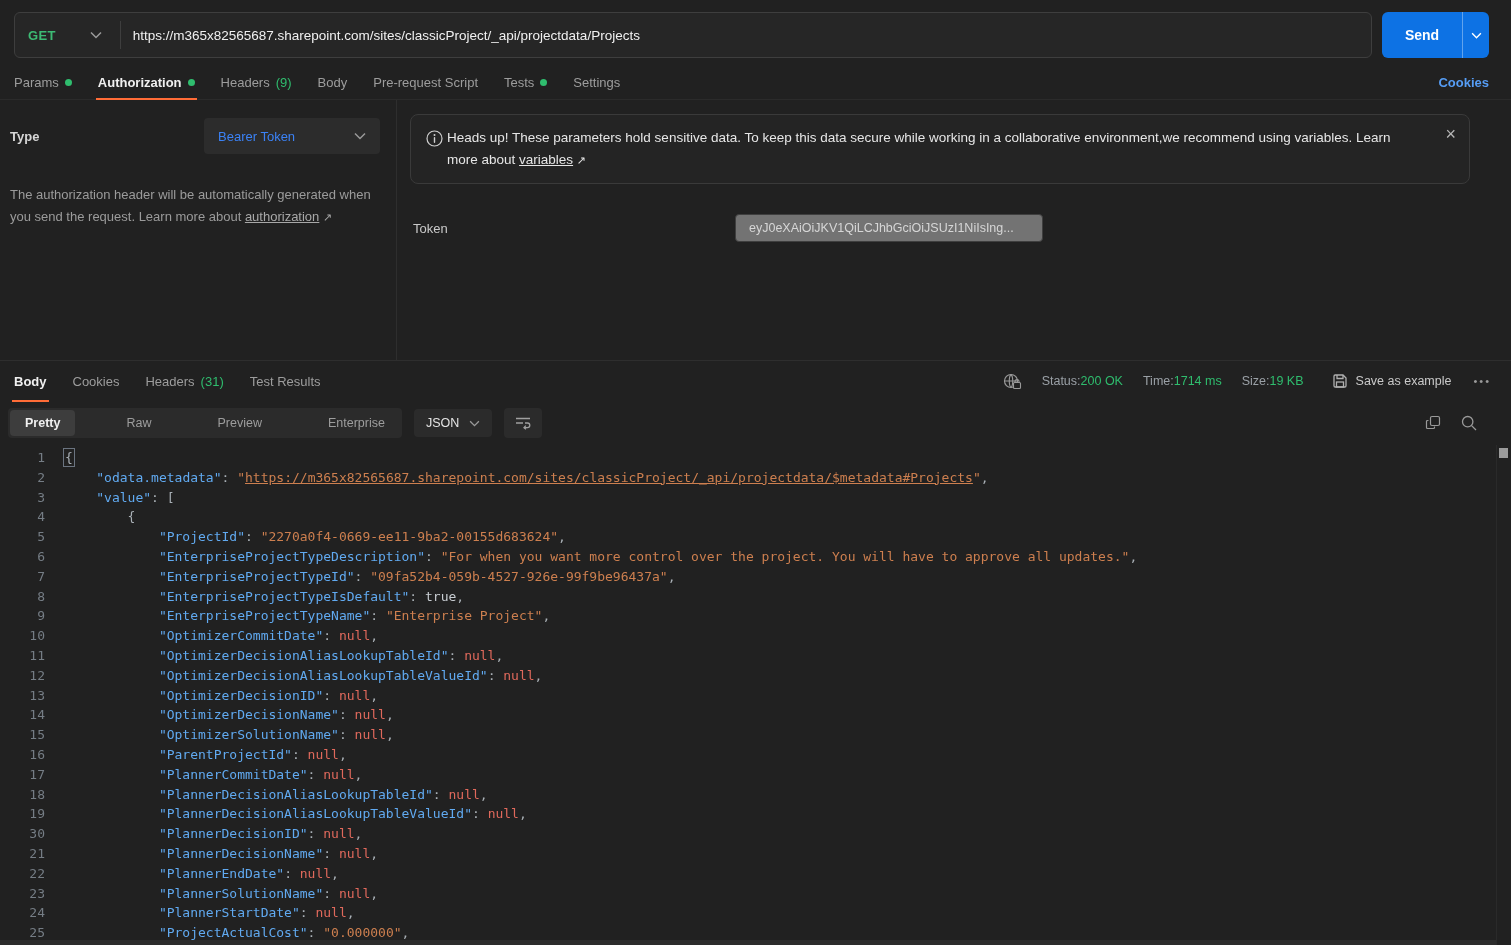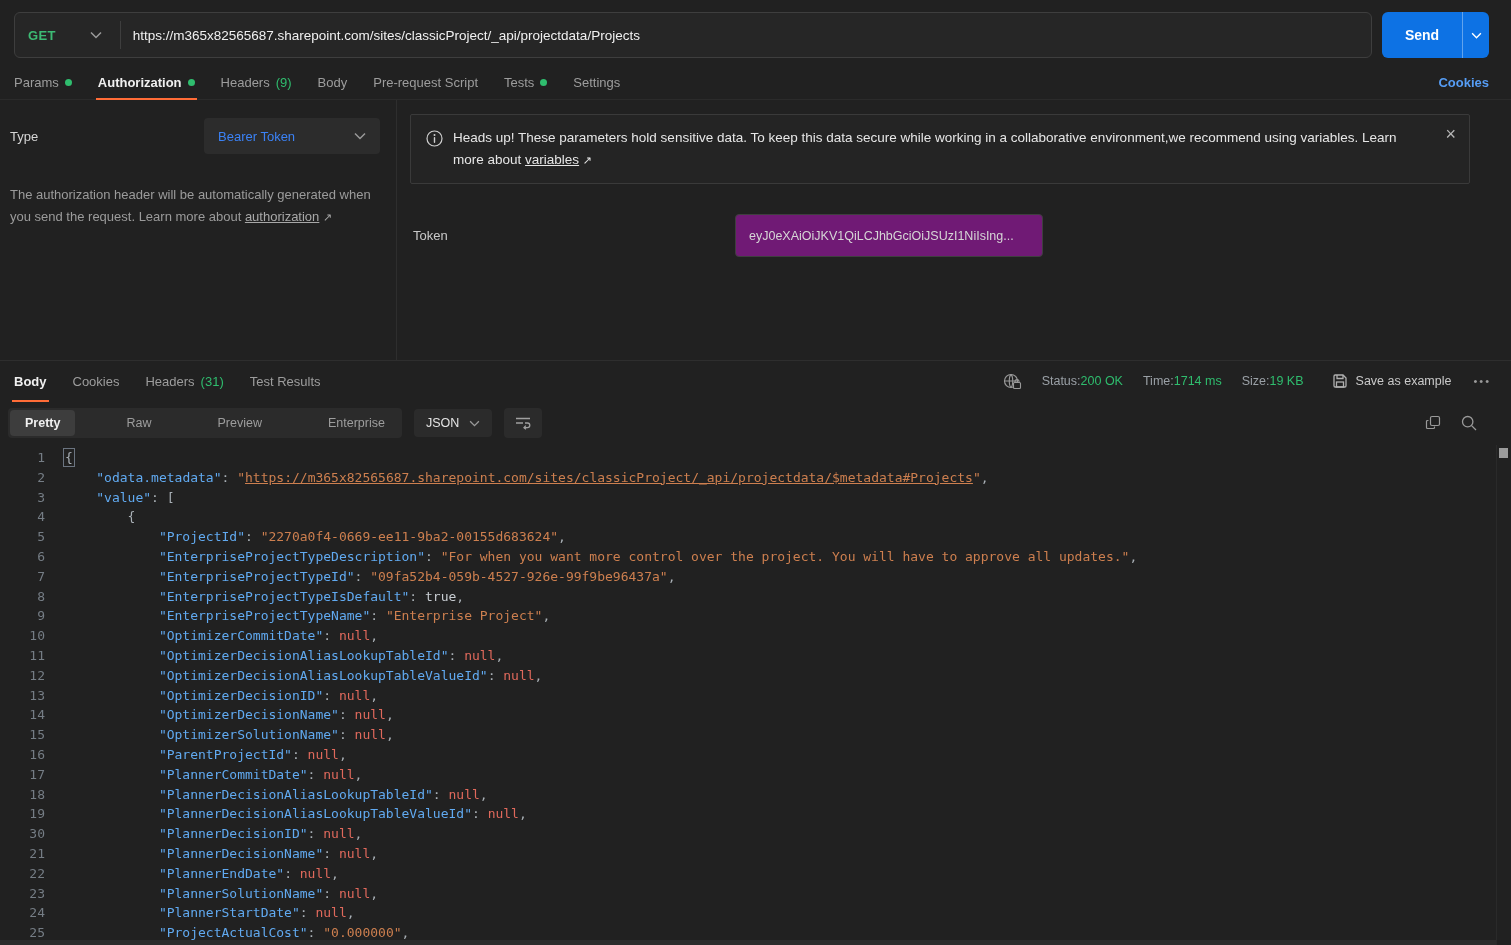--- a/index.html
+++ b/index.html
@@ -29,33 +29,33 @@
   .rtab.active{color:var(--txt);font-weight:bold;}
   .rtab.active::after{content:"";position:absolute;left:0;right:0;bottom:-1px;height:2px;background:var(--accent);}
   .tdot{width:7px;height:7px;border-radius:50%;background:var(--green);display:inline-block;}
   .tcount{color:var(--green);}
   .cookies-link{margin-left:auto;color:var(--link);font-weight:bold;cursor:pointer;}
 
   
   .auth{display:flex;height:261px;border-bottom:1px solid var(--border);}
   .auth-left{width:397px;border-right:1px solid var(--border);padding:18px 16px 0 10px;}
   .type-row{display:flex;align-items:center;justify-content:space-between;}
-  .type-label{color:#d6d6d6;font-weight:normal;}
+  .type-label{color:#d6d6d6;font-weight:bold;}
   .type-select{width:176px;height:36px;background:#2c2c2c;border-radius:4px;display:flex;align-items:center;justify-content:space-between;padding:0 14px;color:#3b82f6;cursor:pointer;}
   .auth-desc{margin-top:30px;color:#9b9b9b;line-height:22px;font-size:13px;max-width:370px;}
   .desc-link{color:#a8a8a8;text-decoration:underline;cursor:pointer;}
   .ext-arrow{font-size:11px;color:#a8a8a8;}
   .auth-right{flex:1;padding:14px 41px 0 13px;min-width:0;}
-  .banner{position:relative;border:1px solid #3a3a3a;background:#242424;border-radius:2px;padding:12px 44px 12px 15px;display:flex;gap:10px;}
+  .banner{position:relative;border:1px solid #3a3a3a;background:#242424;border-radius:8px;padding:12px 44px 12px 15px;display:flex;gap:4px;}
   .banner-text{color:#e6e6e6;font-size:13.5px;line-height:22px;}
   .banner-link{color:#e6e6e6;text-decoration:underline;cursor:pointer;}
   .banner-close{position:absolute;right:13px;top:10px;color:#b6b6b6;font-size:18px;line-height:18px;cursor:pointer;}
   .token-row{display:flex;align-items:center;margin-top:30px;padding-left:3px;}
   .token-label{width:322px;color:#c9c9c9;}
-  .token-input{width:308px;height:43px;background:#701a75;border:1px solid #3f3f3f;border-radius:4px;color:#d6d6d6;font-size:12.5px;padding:0 13px;outline:none;white-space:nowrap;overflow:hidden;font-family:"Liberation Sans",sans-serif;}
+  .token-input{width:308px;height:28px;background:#737373;border:1px solid #3f3f3f;border-radius:4px;color:#d6d6d6;font-size:12.5px;padding:0 13px;outline:none;white-space:nowrap;overflow:hidden;font-family:"Liberation Sans",sans-serif;}
 
   
   .resp-header{display:flex;align-items:center;height:40px;padding:0 20px 0 12px;}
   .resp-tabs{display:flex;align-items:center;height:100%;}
   .resp-meta{margin-left:auto;display:flex;align-items:center;gap:8px;font-size:12.5px;}
   .meta-group{display:flex;align-items:center;gap:0;margin-left:12px;}
   .meta-label{color:#9aa0a6;}
   .meta-value{color:var(--green);}
   .save-example{display:flex;align-items:center;gap:8px;margin-left:20px;color:#c9c9c9;cursor:pointer;}
   .more-dots{margin-left:14px;color:#9a9a9a;letter-spacing:2px;font-size:11px;cursor:pointer;}

